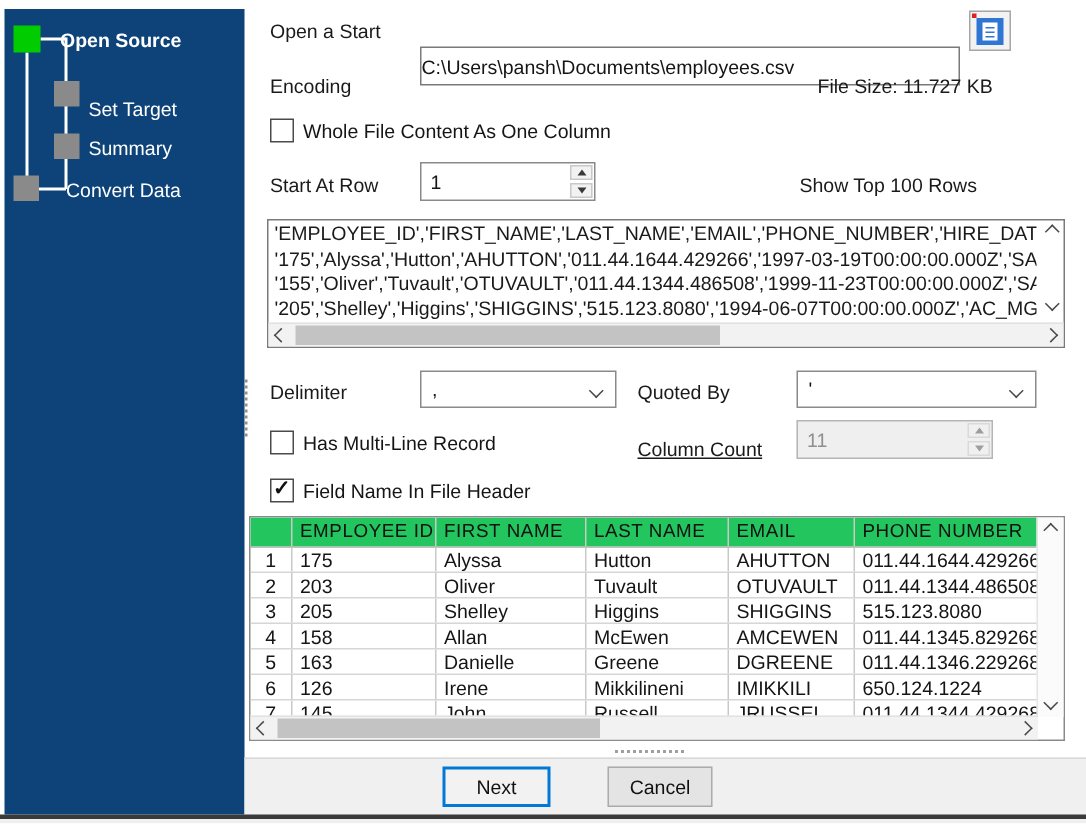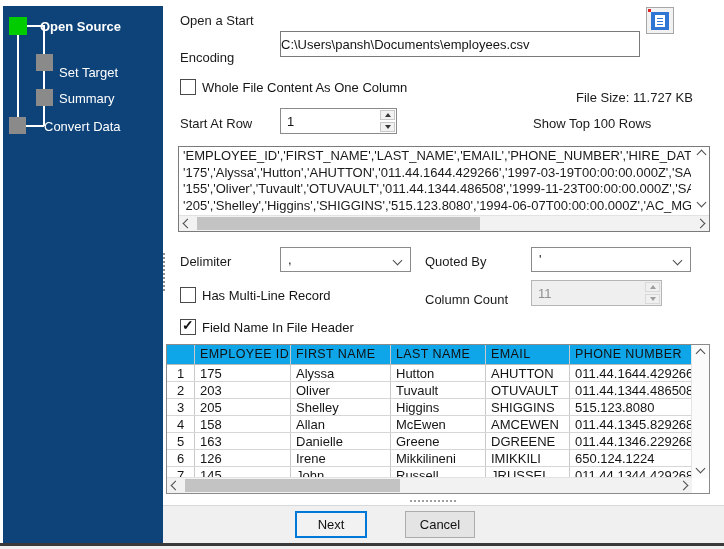--- a/index.html
+++ b/index.html
@@ -53,21 +53,21 @@
   .pv-vup{position:absolute;right:4px;top:4px;}
   .pv-vdn{position:absolute;right:4px;top:52px;}
   .hscroll{position:absolute;left:0;right:0;bottom:0;height:15px;background:#f2f2f2;border-top:1px solid #e2e2e2;}
   .hs-thumb{position:absolute;top:1px;bottom:1px;background:#c3c3c3;}
   .hs-left{position:absolute;left:5px;top:4px;}
   .hs-right{position:absolute;right:5px;top:4px;}
 
   
   .grid{left:166px;top:344px;width:544px;height:150px;border:1px solid #8a8a8a;box-sizing:border-box;background:#fff;}
   .grid-inner{position:absolute;left:0;top:0;right:17px;bottom:15px;overflow:hidden;}
-  .grid-header{display:flex;height:19px;background:#0ea5e9;border-bottom:1px solid #b9b9b9;}
+  .grid-header{display:flex;height:19px;background:#22c55e;border-bottom:1px solid #b9b9b9;}
   .grid-header .gcell{font-size:12.5px;letter-spacing:0.4px;color:#111;padding-top:2px;}
   .grow{display:flex;height:16px;border-bottom:1px solid #d6d6d6;}
   .gcell{flex:none;box-sizing:border-box;padding:1px 3px 0 5px;font-size:13px;white-space:nowrap;overflow:hidden;border-right:1px solid #c9c9c9;}
   .gc0{width:28px;text-align:center;padding-left:0;padding-right:0;}
   .gc1{width:96px;}.gc2{width:100px;}.gc3{width:95px;}.gc4{width:84px;}
   .gc5{flex:1;border-right:none;}
   .grid-vscroll{position:absolute;right:0;top:0;width:17px;bottom:15px;background:#fbfbfb;border-left:1px solid #e4e4e4;}
   .gv-up{position:absolute;right:5px;top:5px;}
   .gv-dn{position:absolute;right:5px;bottom:6px;}
   .grid .hscroll{right:17px;}
@@ -124,21 +124,21 @@
   <span class="lbl" style="left:180px;top:13px;">Open a Start</span>
   <div class="tinput" style="left:280px;top:7px;width:360px;height:26px;">
     <span>C:\Users\pansh\Documents\employees.csv</span>
   </div>
   <div class="abs browse">
     <span class="red-dot"></span>
     <span class="doc-icon"></span>
   </div>
 
   <span class="lbl" style="left:180px;top:50px;">Encoding</span>
-  <span class="lbl" style="left:576px;top:50px;margin-top:40px;">File Size: 11.727 KB</span>
+  <span class="lbl" style="left:545px;top:50px;">File Size: 11.727 KB</span>
 
   <div class="cbrow" style="left:180px;top:79px;">
     <span class="cb"></span>
     <span>Whole File Content As One Column</span>
   </div>
 
   <span class="lbl" style="left:180px;top:116px;">Start At Row</span>
   <div class="spinner" style="left:280px;top:108px;width:117px;height:26px;">
     <span class="spin-val">1</span>
     <span class="spin-btns">
@@ -177,21 +177,21 @@
   <span class="lbl" style="left:425px;top:254px;">Quoted By</span>
   <div class="combo" style="left:531px;top:247px;width:160px;height:25px;">
     <span>'</span>
     <span class="chev down"></span>
   </div>
 
   <div class="cbrow" style="left:180px;top:287px;">
     <span class="cb"></span>
     <span>Has Multi-Line Record</span>
   </div>
-  <span class="lbl" style="left:425px;top:292px;">Column Count</span>
+  <span class="lbl" style="left:425px;top:292px;text-decoration:underline;">Column Count</span>
   <div class="spinner disabled" style="left:531px;top:280px;width:131px;height:26px;">
     <span class="spin-val">11</span>
     <span class="spin-btns">
       <span class="spin-btn">
           <span class="tri up"></span>
         </span>
       <span class="spin-btn">
           <span class="tri down"></span>
         </span>
     </span>

